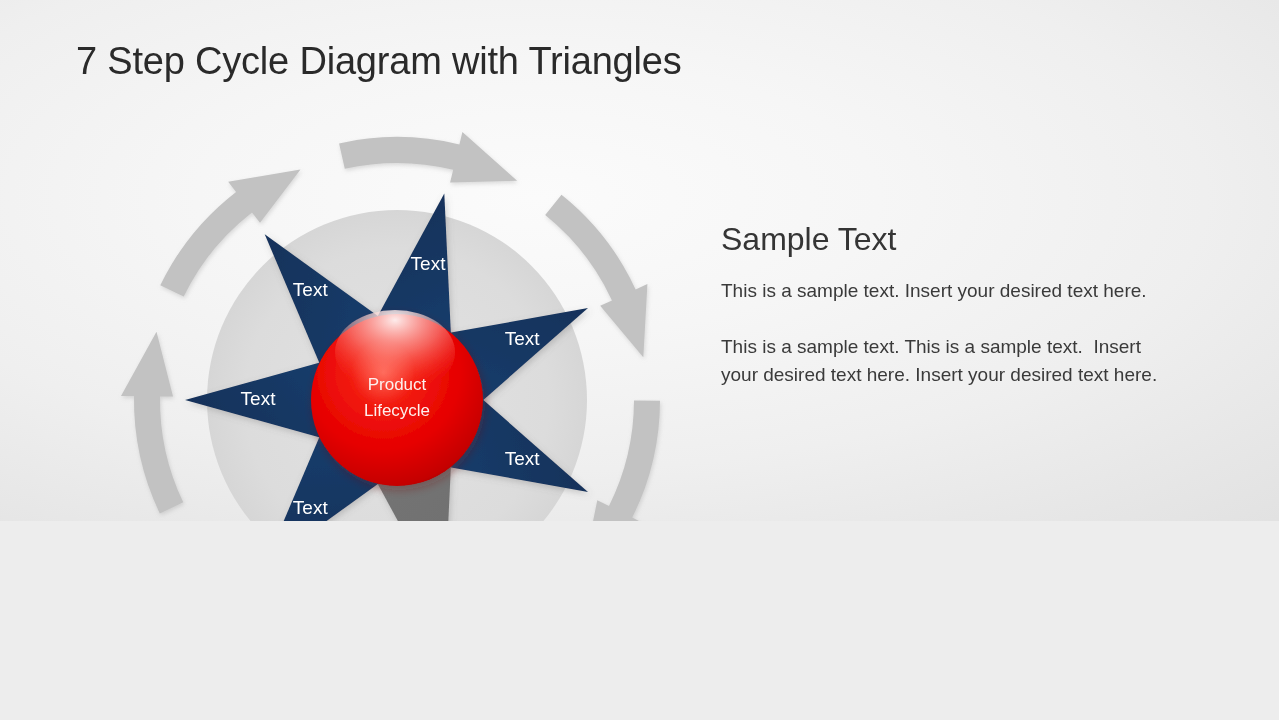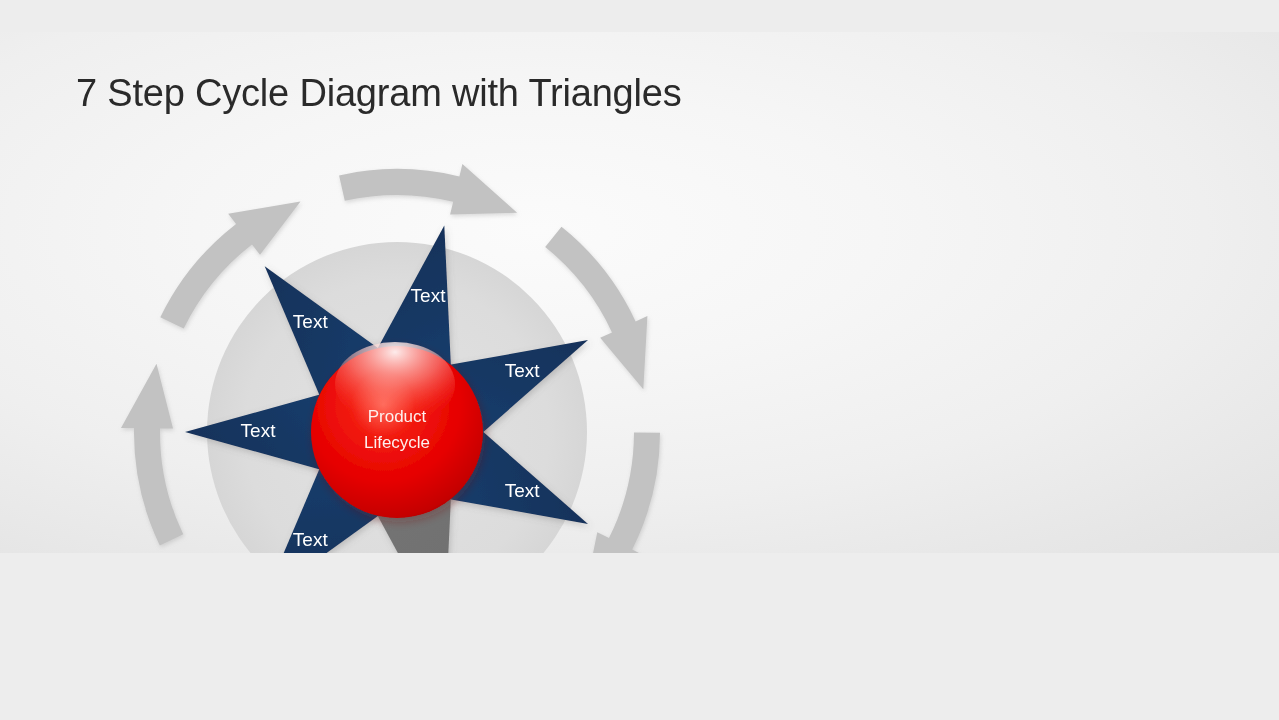--- a/index.html
+++ b/index.html
@@ -14,21 +14,20 @@
     font-family: "Liberation Sans", sans-serif;
     background: #ededed;
   }
   #slide {
     position: relative;
     width: 1279px;
     height: 521px;
     background: radial-gradient(ellipse 95% 95% at 42% 38%,
                 #fbfbfb 0%, #f6f6f6 28%, #efefef 55%, #e6e6e6 78%, #dedede 100%);
     overflow: hidden;
-    margin-top: 32px;
   }
 
   
   #title {
     position: absolute;
     left: 76px;
     top: 40px;
     font-size: 38px;
     font-weight: 400;
     color: #2a2a2a;
@@ -195,14 +194,19 @@
 
       <g id="hub" filter="url(#hubShadow)">
         <circle cx="302" cy="300" r="86" fill="url(#hubGrad)"></circle>
         <ellipse cx="300" cy="252" rx="60" ry="42" fill="url(#hubGloss)"></ellipse>
         <text class="hub-label" x="302" y="290">Product</text>
         <text class="hub-label" x="302" y="316">Lifecycle</text>
       </g>
     </svg>
   </div>
 
+  <div id="right-panel">
+    <h2 id="sample-heading">Sample Text</h2>
+    <p class="body-para">This is a sample text. Insert your desired text here.</p>
+    <p class="body-para">This is a sample text. This is a sample text.  Insert your desired text here. Insert your desired text here.</p>
+  </div>
 
 </div>
 
 </body></html>

